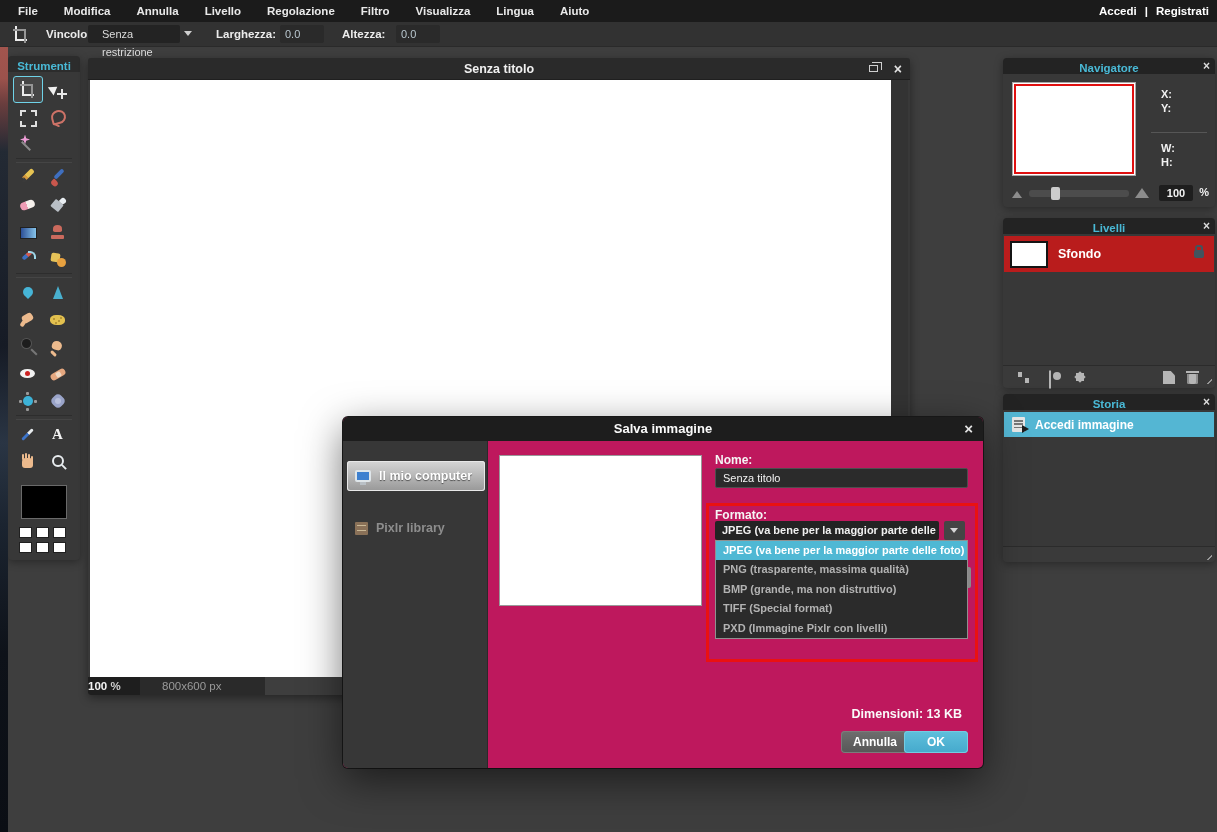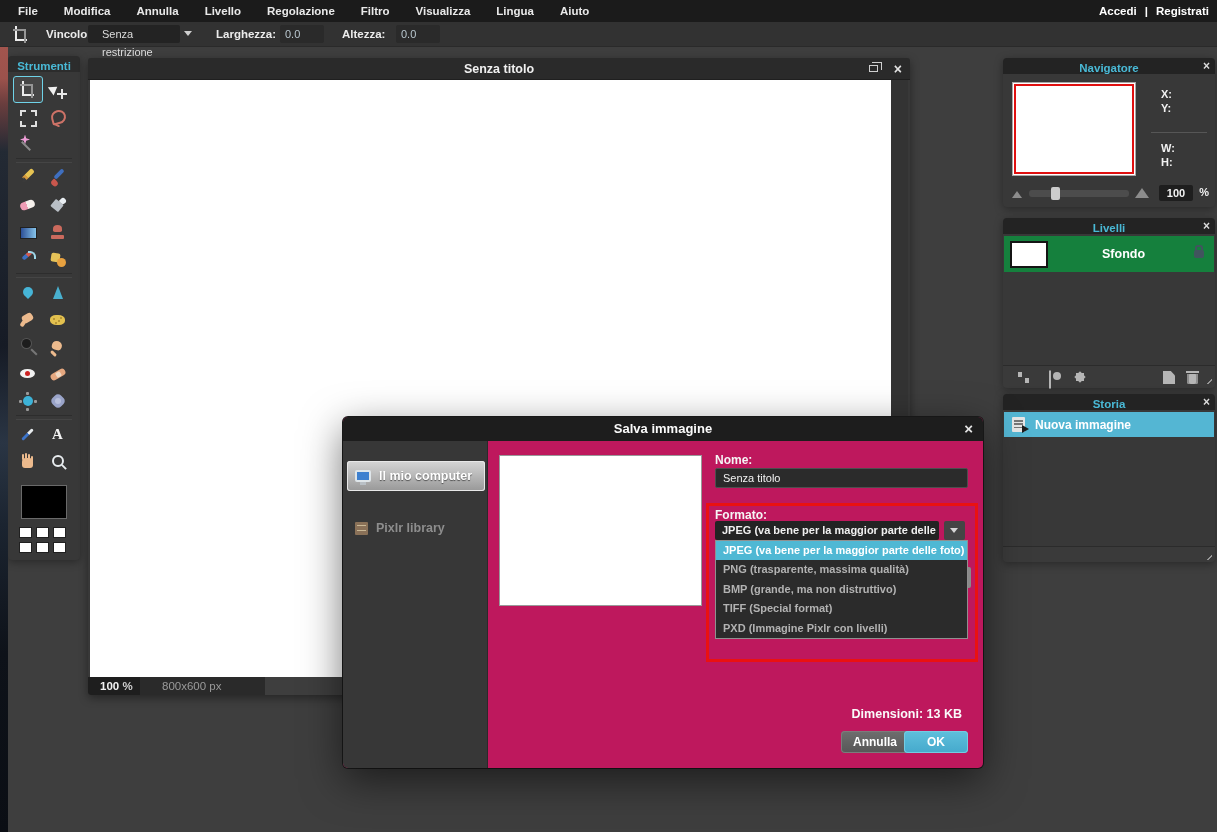--- a/index.html
+++ b/index.html
@@ -93,21 +93,21 @@
   
   #canvas-window{position:absolute;left:88px;top:58px;width:822px;height:637px;background:#383838;border-radius:3px;box-shadow:0 3px 10px rgba(0,0,0,.4);z-index:8;}
   #canvas-titlebar{position:relative;height:22px;background:#2a2a2a;border-radius:3px 3px 0 0;border-bottom:1px solid #1f1f1f;}
   #canvas-title{display:block;text-align:center;color:#f0f0f0;font-size:12.5px;font-weight:bold;line-height:22px;}
   #canvas-restore{position:absolute;right:32px;top:7px;width:9px;height:7px;border:1px solid #cfcfcf;}
   #canvas-restore::before{content:"";position:absolute;left:2px;top:-4px;width:9px;height:7px;border:1px solid #cfcfcf;border-bottom:none;border-left:none;}
   #canvas-close{position:absolute;right:8px;top:0;color:#e3e3e3;font-size:14px;font-weight:bold;line-height:22px;}
   #canvas-white{position:absolute;left:2px;top:22px;width:801px;height:597px;background:#fff;}
   #canvas-gutter{position:absolute;right:2px;top:22px;width:17px;height:597px;background:#333;}
   #canvas-statusbar{position:absolute;left:0;bottom:0;width:822px;height:18px;background:#3e3e3e;border-radius:0 0 3px 3px;overflow:hidden;display:flex;}
-  #zoom-box{width:52px;height:18px;background:#1e1e1e;color:#f2f2f2;font-size:11.5px;font-weight:bold;line-height:18px;padding-left:12px;}
+  #zoom-box{width:52px;height:18px;background:#1e1e1e;color:#f2f2f2;font-size:11.5px;font-weight:bold;line-height:18px;padding-left:0;}
   #dim-box{width:125px;height:18px;background:#2a2a2a;color:#9a9a9a;font-size:11.5px;line-height:18px;padding-left:22px;}
 
   
   #navigator{left:1003px;top:58px;width:212px;height:149px;}
   #nav-thumb{position:absolute;left:9px;top:24px;width:124px;height:94px;background:#fff;border:1px solid #a8a8a8;}
   #nav-thumb-red{position:absolute;inset:1px;border:2px solid #e01010;}
   .nav-label{position:absolute;color:#f2f2f2;font-size:11px;font-weight:bold;}
   #nav-divider{position:absolute;left:148px;top:74px;width:56px;border-top:1px solid #565656;}
   #nav-zoomrow{position:absolute;left:0;bottom:6px;width:212px;height:16px;}
   .mt{position:absolute;width:0;height:0;border-left:5px solid transparent;border-right:5px solid transparent;border-bottom:7px solid #8c8c8c;}
@@ -355,21 +355,21 @@
       <span id="nav-pct">%</span>
     </div>
   </div>
 
   <div class="panel" id="layers">
     <div class="panel-header">
       <span class="panel-title">Livelli</span>
       <span class="panel-close">×</span>
     </div>
     <div id="layer-list">
-        <div class="layer-row" style="background: #15803d; gap: 44px;">
+        <div class="layer-row" style="background: #b91c1c;">
           <div class="layer-thumb"></div>
           <span class="layer-name">Sfondo</span>
           <span class="lock"></span>
         </div>
       </div>
     <div class="panel-toolbar">
       <span class="pt-ic ic-sliders" style="left:12px;"></span>
       <span class="pt-ic ic-mask" style="left:46px;"></span>
       <span class="pt-ic ic-star" style="left:68px;top:4px;"></span>
       <span class="pt-ic ic-newlayer" style="left:160px;"></span>
@@ -379,21 +379,21 @@
   </div>
 
   <div class="panel" id="history">
     <div class="panel-header">
       <span class="panel-title">Storia</span>
       <span class="panel-close">×</span>
     </div>
     <div id="history-list">
         <div class="history-row" style="background: rgb(84, 182, 211);">
           <span class="ic-histdoc"></span>
-          <span class="history-label">Nuova immagine</span>
+          <span class="history-label">Accedi immagine</span>
         </div>
       </div>
     <div class="panel-toolbar">
       <span class="pt-ic ic-resize" style="left:199px;top:3px;"></span>
     </div>
   </div>
 
   <div id="dialog">
     <div id="dialog-titlebar">
       <span id="dialog-title">Salva immagine</span>

